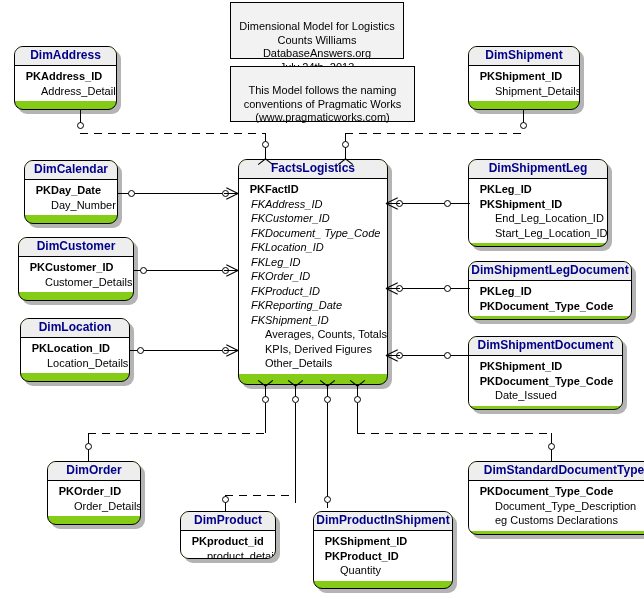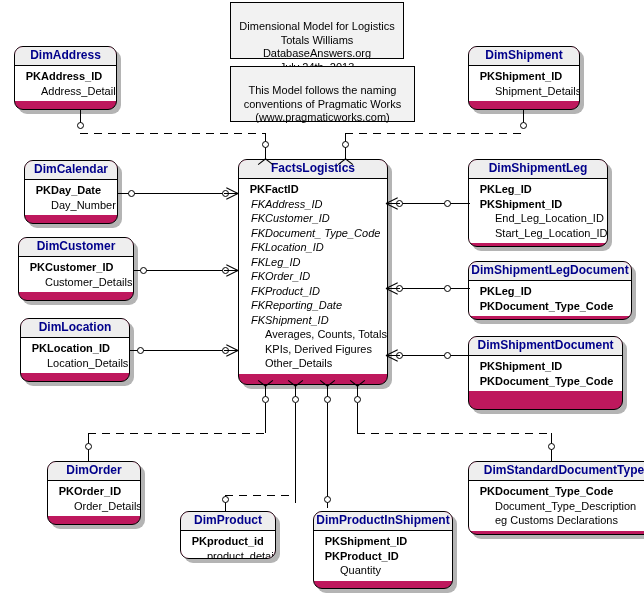--- a/index.html
+++ b/index.html
@@ -10,21 +10,21 @@
   .note{position:absolute;border:1px solid #000;background:#f2f2f2;
         box-sizing:border-box;text-align:center;color:#000;font-size:11px;
         line-height:13.6px;padding-top:17px;}
   .note div{white-space:nowrap;}
 
   
   .ent{position:absolute;box-sizing:border-box;}
   .ent .shadow{position:absolute;left:4px;top:4px;right:-4px;bottom:-4px;
        background:#b4b4b4;border-radius:9px;z-index:0;}
   .ent .frame{position:relative;z-index:1;border:1px solid #000;
-       border-radius:9px;background:#be185d;overflow:hidden;height:100%;
+       border-radius:9px;background:#84cc16;overflow:hidden;height:100%;
        box-sizing:border-box;}
   .ent .hdr{background:#eeeeee;border-bottom:1px solid #000;
        color:#00008b;font-weight:bold;font-size:12px;text-align:center;
        line-height:17px;height:18px;white-space:nowrap;letter-spacing:0px;}
   .ent .body{padding:3px 0 3px 0;background:#ffffff;}
   .row{display:flex;font-size:11px;line-height:14.5px;white-space:nowrap;
        color:#000;}
   .row .key{width:26px;flex:none;text-align:right;padding-left:5px;
        font-weight:bold;box-sizing:border-box;}
   .row .key.fk{font-weight:normal;font-style:italic;}
@@ -43,21 +43,21 @@
   .circ{position:absolute;width:7px;height:7px;border:1px solid #000;
         border-radius:50%;background:#fff;z-index:3;box-sizing:border-box;}
   .cf{position:absolute;z-index:3;}
   .cf i{position:absolute;background:#000;display:block;}
 </style>
 </head>
 <body>
 
 <div class="note" style="left:230px;top:2px;width:174px;height:57px;">
   <div>Dimensional Model for Logistics</div>
-  <div>Totals Williams</div>
+  <div>Counts Williams</div>
   <div>DatabaseAnswers.org</div>
   <div>July 24th. 2013</div>
 </div>
 
 <div class="note" style="left:230px;top:66px;width:185px;height:56px;">
   <div>This Model follows the naming</div>
   <div>conventions of Pragmatic Works</div>
   <div>(www.pragmaticworks.com)</div>
 </div>
 
@@ -374,20 +374,24 @@
     <div class="hdr">DimShipmentDocument</div>
     <div class="body">
       <div class="row">
           <span class="key">PK</span>
           <span class="nm">Shipment_ID</span>
         </div>
       <div class="row">
           <span class="key">PK</span>
           <span class="nm">Document_Type_Code</span>
         </div>
+      <div class="row attr">
+          <span class="key"></span>
+          <span class="nm">Date_Issued</span>
+        </div>
     </div>
   </div>
 </div>
 
 <div class="ent" style="left:468px;top:461px;width:192px;height:74px;">
   <div class="shadow"></div>
   <div class="frame">
     <div class="hdr">DimStandardDocumentType</div>
     <div class="body">
       <div class="row">

